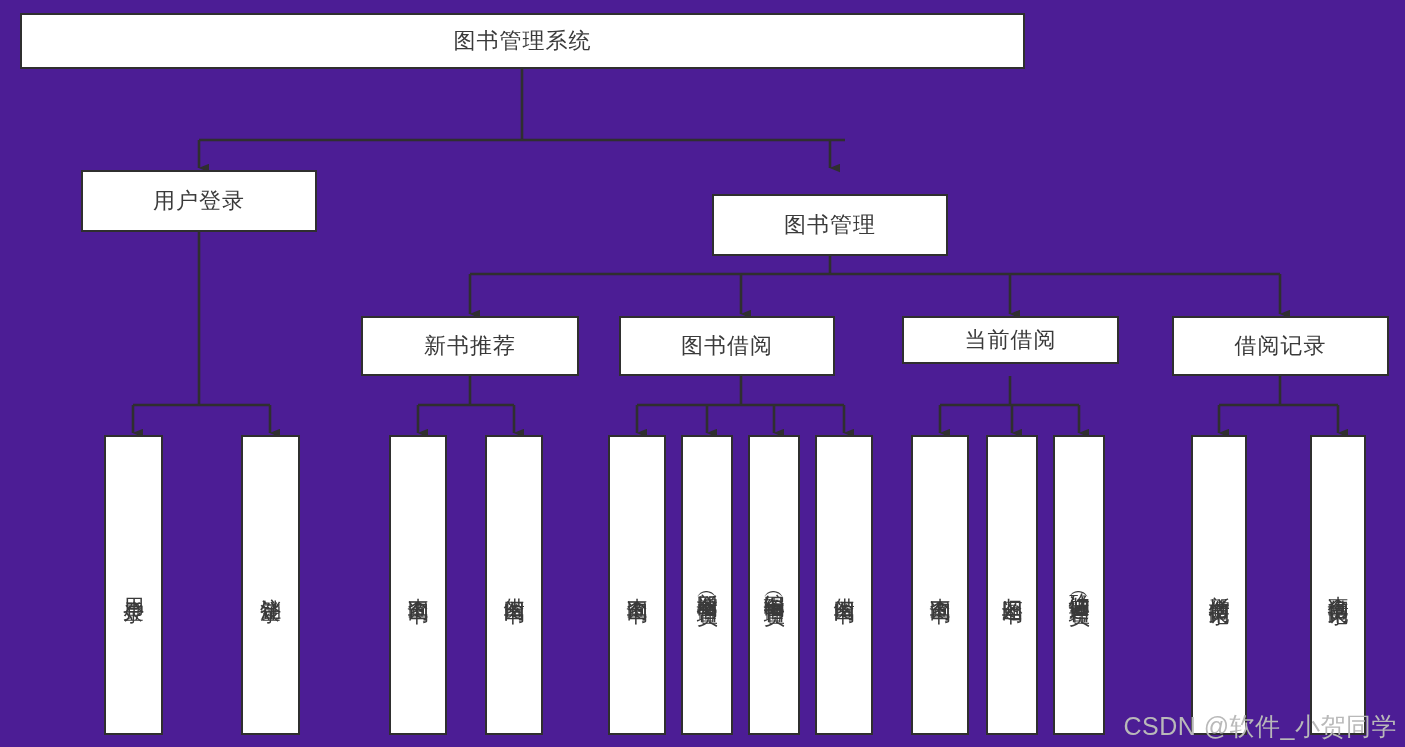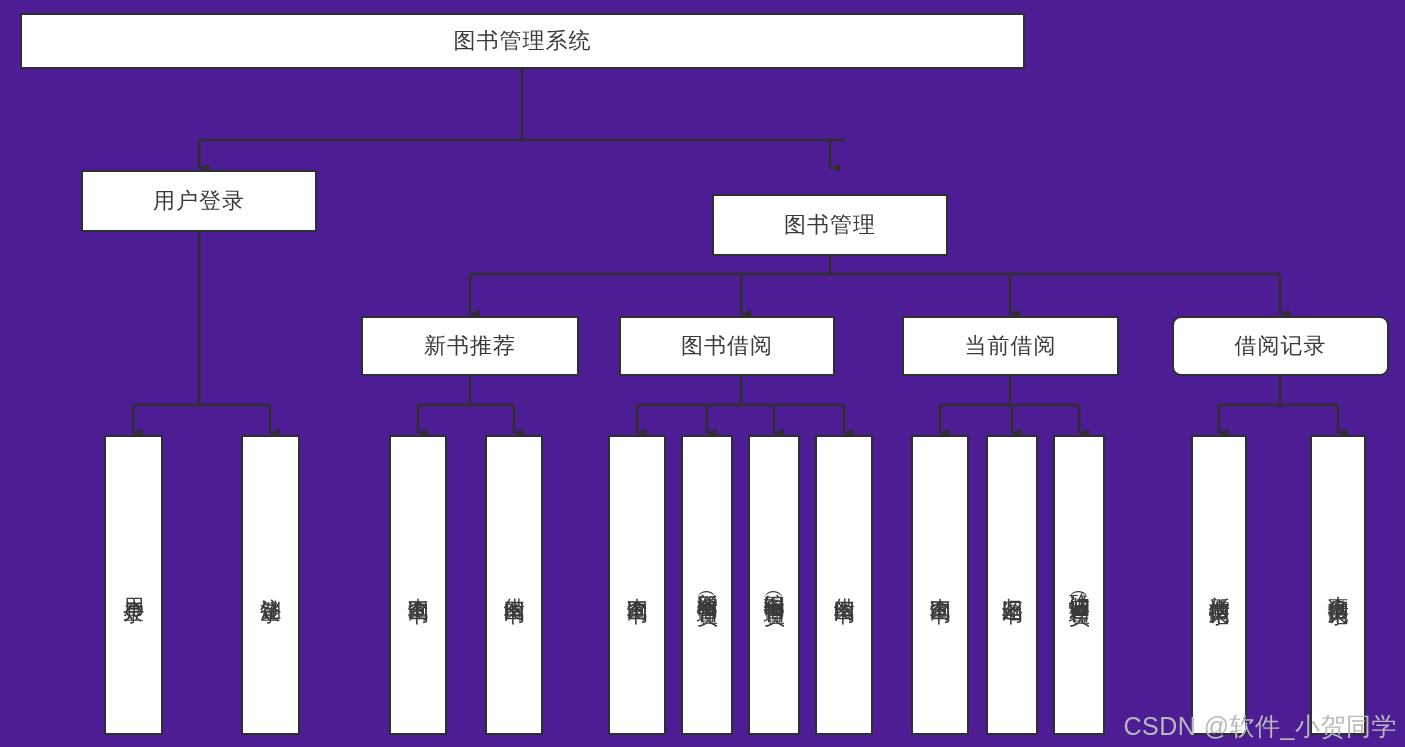--- a/index.html
+++ b/index.html
@@ -130,24 +130,24 @@
   <div class="node" style="left:712px; top:170px; width:236px; height:62px;margin-top:24px;">
     <span class="node-label">图书管理</span>
   </div>
 
   <div class="node" style="left:361px; top:316px; width:218px; height:60px;">
     <span class="node-label">新书推荐</span>
   </div>
   <div class="node" style="left:619px; top:316px; width:216px; height:60px;">
     <span class="node-label">图书借阅</span>
   </div>
-  <div class="node" style="left:902px; top:316px; width:217px; height:60px;">
+  <div class="node" style="left:902px; top:316px; width:217px; height:48px;">
     <span class="node-label">当前借阅</span>
   </div>
-  <div class="node" style="left:1172px; top:316px; width:217px; height:60px;border-radius:9px;">
+  <div class="node" style="left:1172px; top:316px; width:217px; height:60px;">
     <span class="node-label">借阅记录</span>
   </div>
 
   <div class="node leaf" style="left:104px; top:435px; width:59px; height:300px;">
     <span class="node-label">用户登录</span>
   </div>
   <div class="node leaf" style="left:241px; top:435px; width:59px; height:300px;">
     <span class="node-label">注销登录</span>
   </div>
   <div class="node leaf" style="left:389px; top:435px; width:58px; height:300px;">

